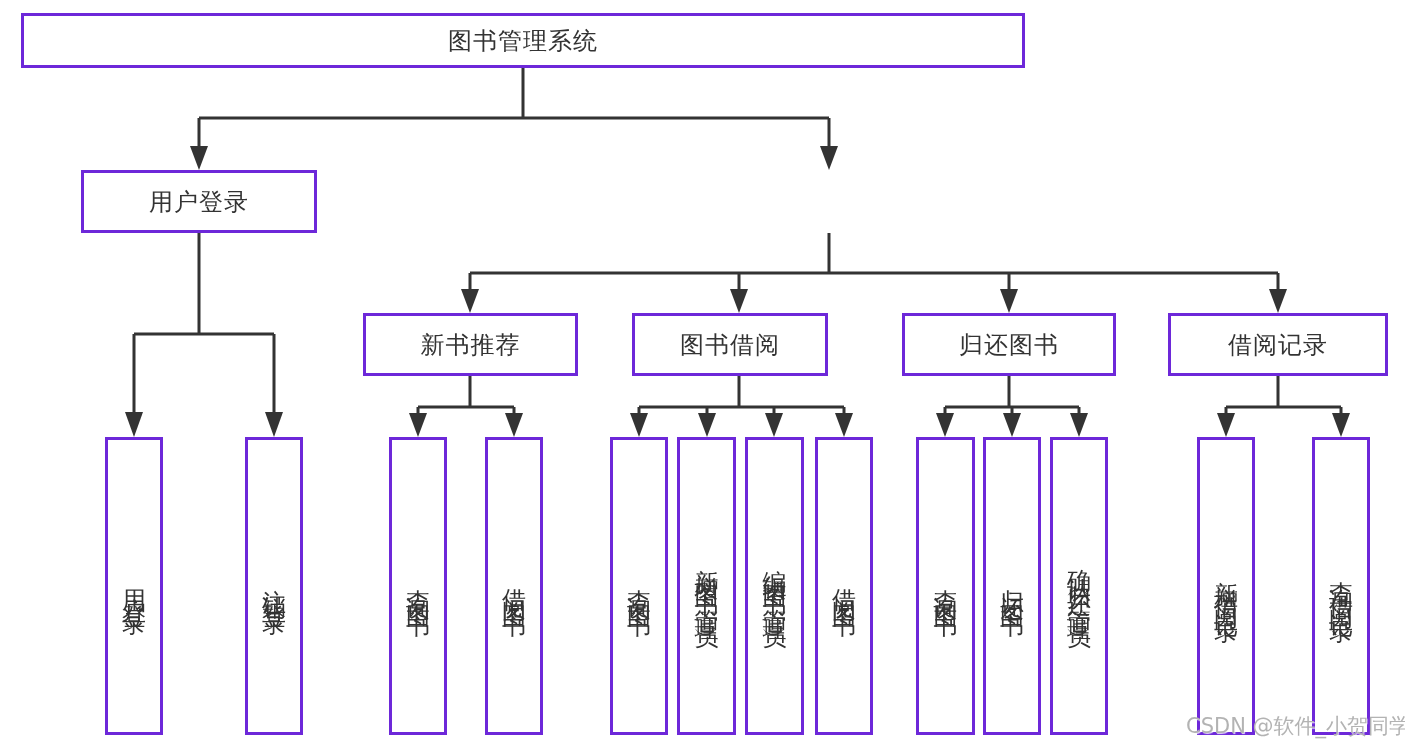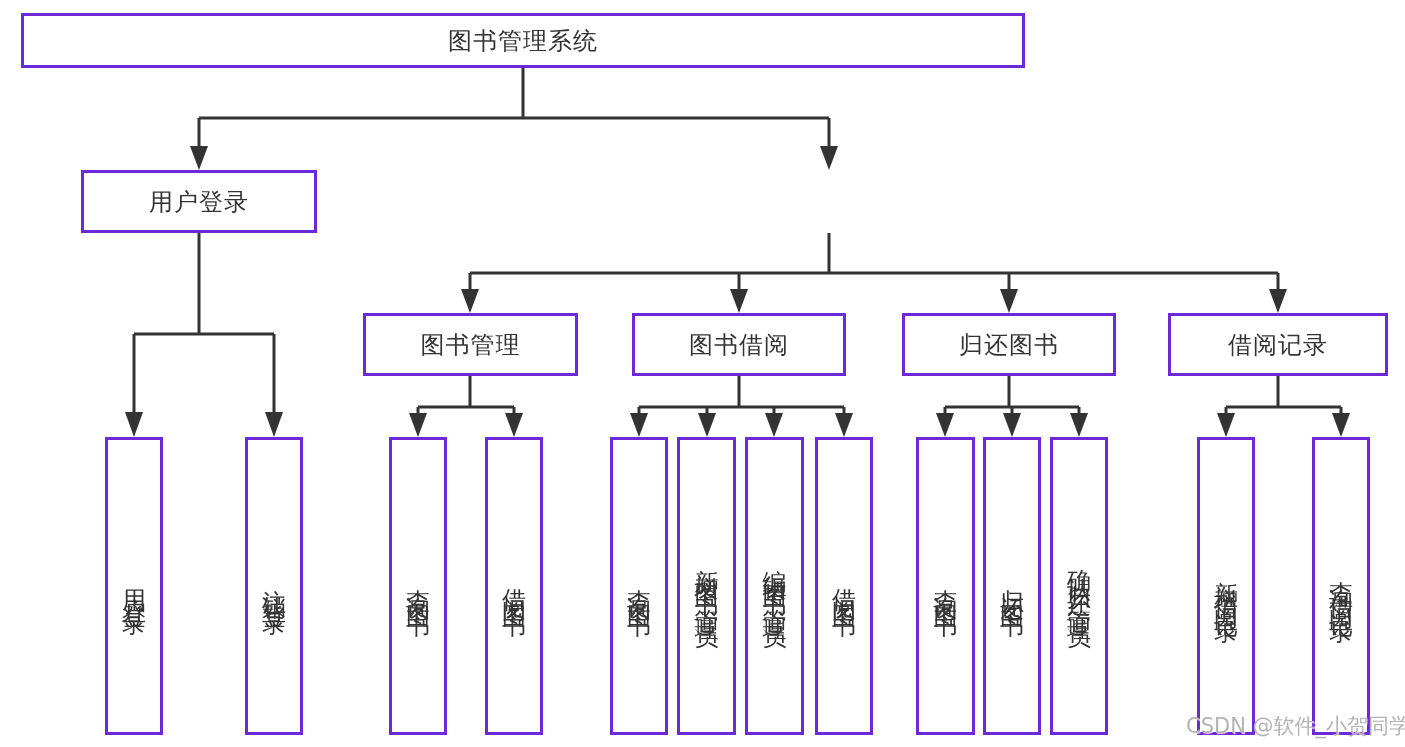--- a/index.html
+++ b/index.html
@@ -102,23 +102,23 @@
 
   <div class="box hbox" style="left:21px;top:13px;width:1004px;height:55px">
     <span>图书管理系统</span>
   </div>
 
   <div class="box hbox" style="left:81px;top:170px;width:236px;height:63px">
     <span>用户登录</span>
   </div>
 
   <div class="box hbox" style="left:363px;top:313px;width:215px;height:63px">
-    <span>图书管理</span>
+    <span>新书推荐</span>
   </div>
-  <div class="box hbox" style="left:632px;top:313px;width:214px;height:63px">
+  <div class="box hbox" style="left:632px;top:313px;width:196px;height:63px">
     <span>图书借阅</span>
   </div>
   <div class="box hbox" style="left:902px;top:313px;width:214px;height:63px">
     <span>归还图书</span>
   </div>
   <div class="box hbox" style="left:1168px;top:313px;width:220px;height:63px">
     <span>借阅记录</span>
   </div>
 
   <div class="box vbox" style="left:105px;top:437px;width:58px;height:298px">

